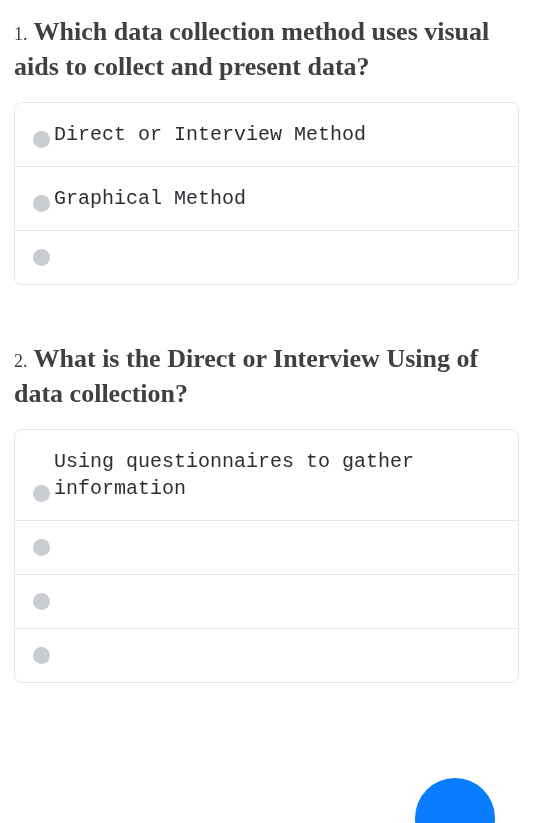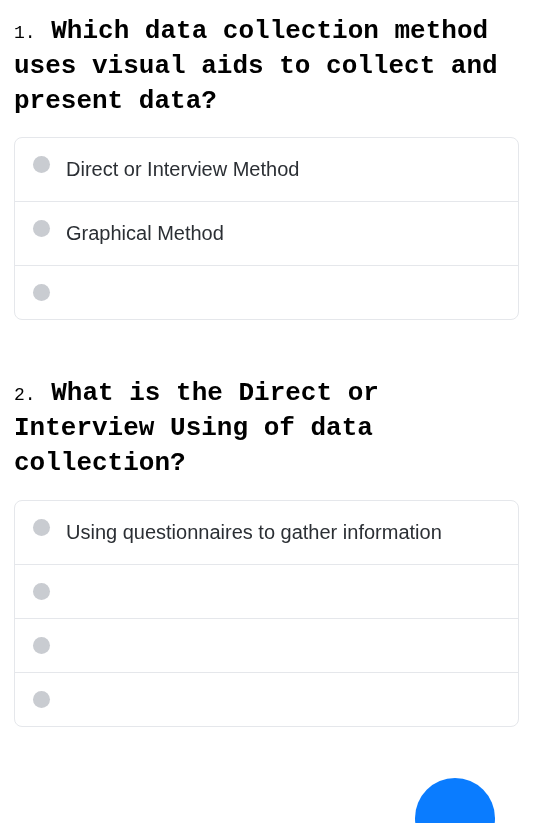--- a/index.html
+++ b/index.html
@@ -7,40 +7,41 @@
     width: 533px;
     height: 823px;
     background: #ffffff;
     font-family: Arial, Helvetica, sans-serif;
     padding: 14px 14px 0 14px;
     position: relative;
     overflow: hidden;
   }
   .question-block { margin-bottom: 56px; }
   .question-title {
-    font-family: Liberation Mono, monospace;
+    font-family: Liberation Serif, serif;
     font-size: 26px;
     font-weight: bold;
-    color: #000000;
+    color: #404040;
     line-height: 1.35;
     margin-bottom: 18px;
   }
   .q-number { font-size: 18px; font-weight: normal; }
   .options {
     border: 1px solid #e5e7eb;
     border-radius: 8px;
     overflow: hidden;
   }
   .option {
     display: flex;
-    align-items: flex-start;
+    align-items: flex-end;
     padding: 18px 18px;
     border-bottom: 1px solid #e5e7eb;
     cursor: pointer;
-    gap: 16px;
+    gap: 4px;
+    font-family: Liberation Mono, monospace;
   }
   .option:last-child { border-bottom: none; }
   .radio-dot {
     width: 17px;
     height: 17px;
     border-radius: 50%;
     background: #c9ccd1;
     flex-shrink: 0;
   }
   .option-text {

